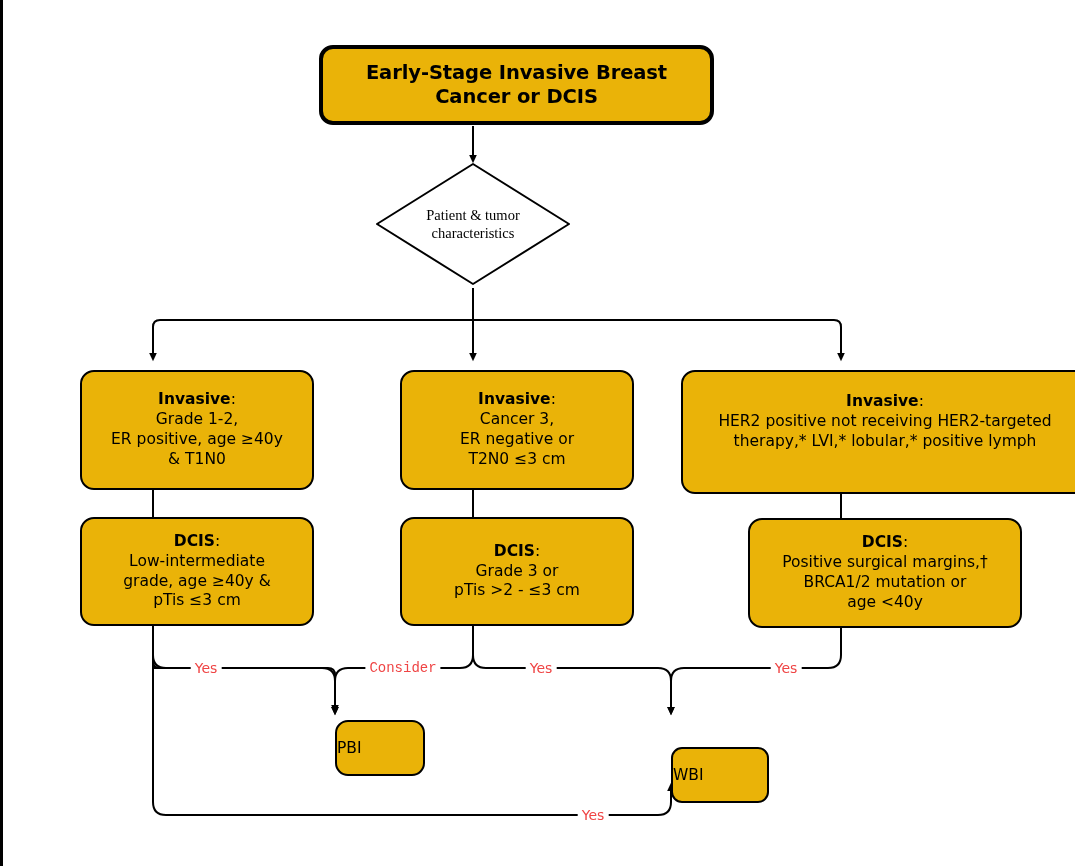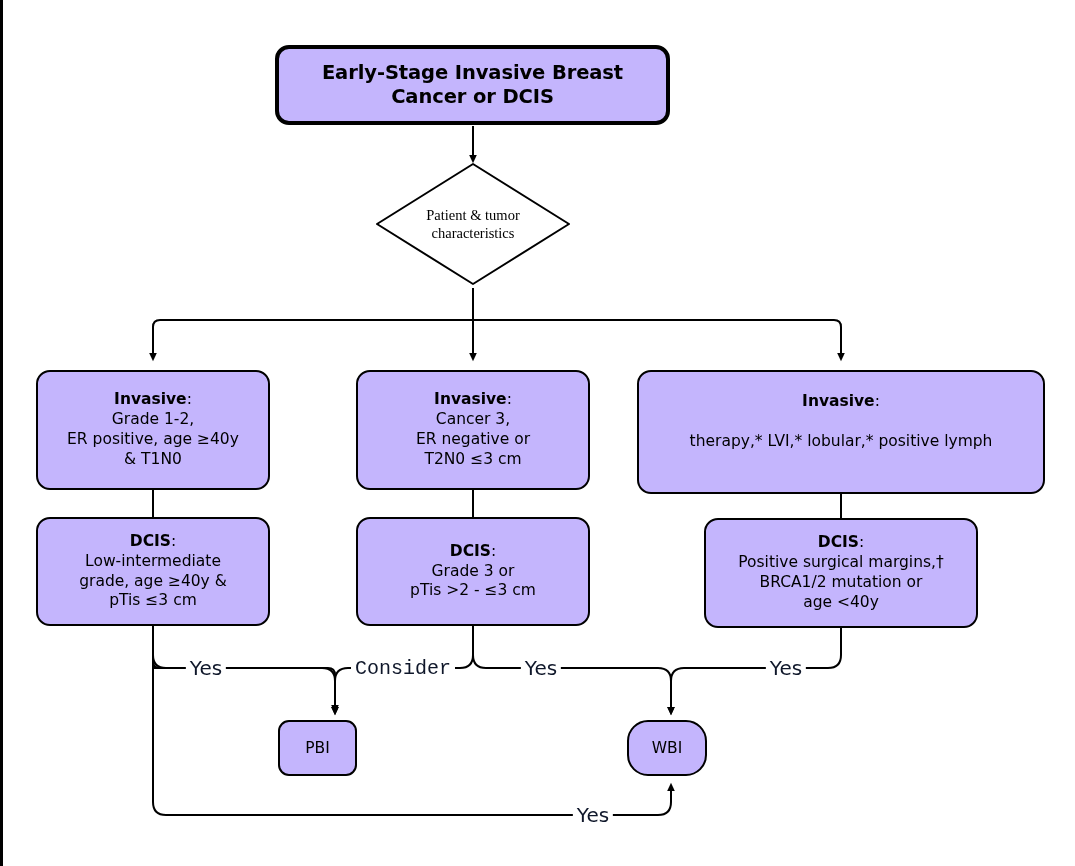--- a/index.html
+++ b/index.html
@@ -22,26 +22,26 @@
   #edges {
     position: absolute;
     left: 0;
     top: 0;
     width: 1075px;
     height: 866px;
   }
   .node {
     position: absolute;
     box-sizing: border-box;
-    background: #c4b5fd;
+    background: #eab308;
     display: flex;
     align-items: center;
-    justify-content: center;
     text-align: center;
     color: #000000;
+    margin-left: 44px;
   }
   .node-root {
     border: 4px solid #000000;
     border-radius: 14px;
     font-weight: bold;
     font-size: 19.5px;
     line-height: 1.25;
     letter-spacing: -0.1px;
   }
   .node-box {
@@ -76,22 +76,22 @@
     align-items: center;
     justify-content: center;
     text-align: center;
     font-size: 14.5px;
     line-height: 1.25;
     color: #000000;
   }
   .edge-label {
     position: absolute;
     background: #ffffff;
-    font-size: 20px;
-    color: #0f172a;
+    font-size: 14px;
+    color: #ef4444;
     padding: 0 4px;
     white-space: nowrap;
     transform: translate(-50%, -50%);
     text-align: center;
   }
 </style>
 </head>
 <body>
 
 <div id="canvas">
@@ -170,21 +170,21 @@
       <span class="hdr">Invasive</span><span>:</span><br>
       <span>Cancer 3,</span><br>
       <span>ER negative or</span><br>
       <span>T2N0 ≤3 cm</span>
     </div>
   </div>
 
   <div class="node node-box" style="left:634px; top:370px; width:408px; height:124px;">
     <div class="node-inner">
       <span class="hdr">Invasive</span><span>:</span><br>
-      <br>
+      <span>HER2 positive not receiving HER2-targeted</span><br>
       <span>therapy,* LVI,* lobular,* positive lymph</span><br>
       <br>
     </div>
   </div>
 
   <div class="node node-box" style="left:33px; top:517px; width:234px; height:109px;">
     <div class="node-inner">
       <span class="hdr">DCIS</span><span>:</span><br>
       <span>Low-intermediate</span><br>
       <span>grade, age ≥40y &amp;</span><br>
@@ -202,25 +202,25 @@
 
   <div class="node node-box" style="left:701px; top:518px; width:274px; height:110px;">
     <div class="node-inner">
       <span class="hdr">DCIS</span><span>:</span><br>
       <span>Positive surgical margins,†</span><br>
       <span>BRCA1/2 mutation or</span><br>
       <span>age &lt;40y</span>
     </div>
   </div>
 
-  <div class="node node-term" style="left:275px; top:720px; width:79px; height:56px;">
+  <div class="node node-term" style="left:288px; top:720px; width:90px; height:56px;border-radius:13px;">
     <span>PBI</span>
   </div>
 
-  <div class="node node-term" style="left:624px; top:720px; width:80px; height:56px;border-radius:21px;">
+  <div class="node node-term" style="left:624px; top:747px; width:98px; height:56px;">
     <span>WBI</span>
   </div>
 
   <div class="edge-label" style="left:203px; top:668px;">Yes</div>
 
   <div class="edge-label" style="left:400px; top:668px;font-family:Liberation Mono, monospace;">Consider</div>
 
   <div class="edge-label" style="left:538px; top:668px;">Yes</div>
 
   <div class="edge-label" style="left:783px; top:668px;">Yes</div>

